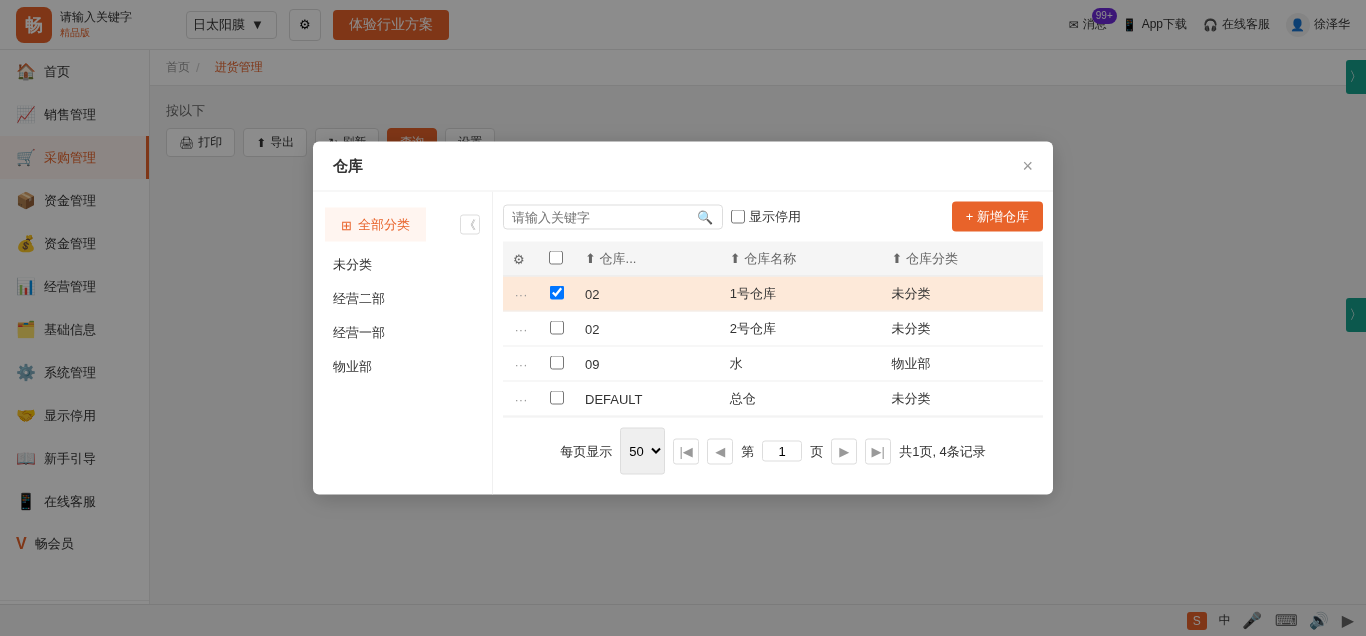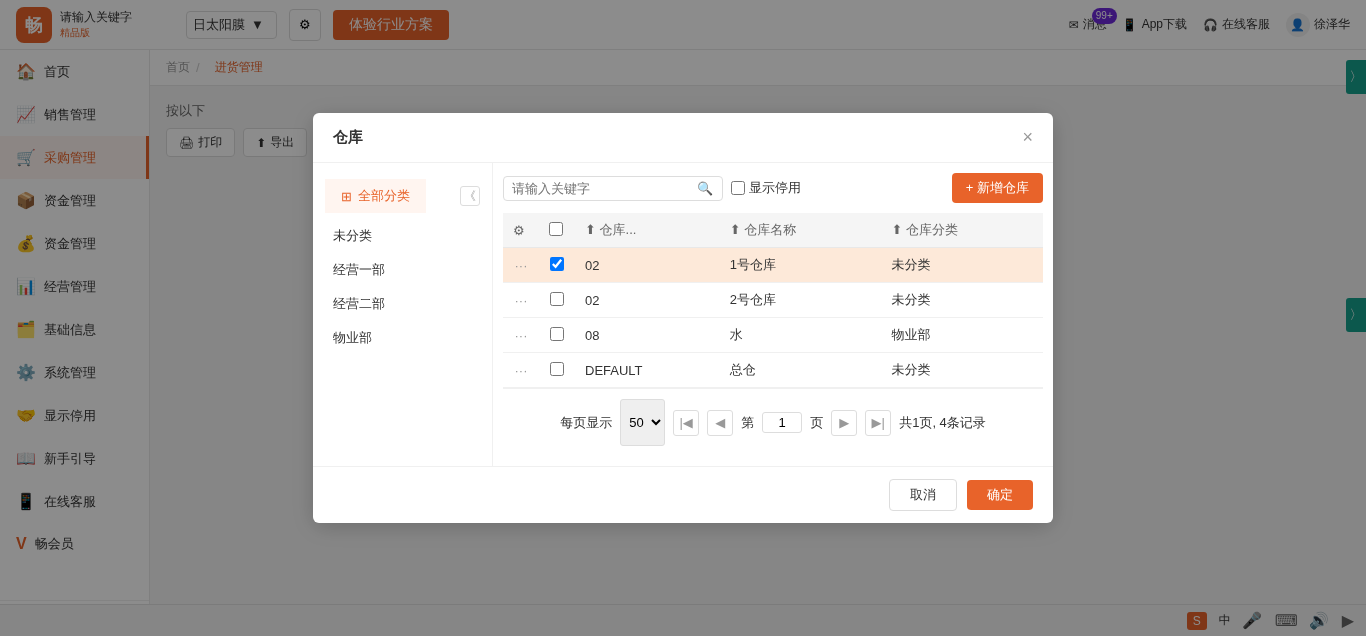--- a/index.html
+++ b/index.html
@@ -354,22 +354,22 @@
 
     <div class="category-panel">
       <div class="category-header">
         <div class="category-all">
           <span style="color:#e8632a;">⊞</span>
           <span>全部分类</span>
         </div>
         <div class="collapse-btn">《</div>
       </div>
       <div class="category-item">未分类</div>
+      <div class="category-item">经营二部</div>
       <div class="category-item">经营一部</div>
-      <div class="category-item">经营二部</div>
       <div class="category-item">物业部</div>
     </div>
 
     <div class="table-panel">
       <div class="table-toolbar">
         <div class="search-input-wrap">
           <input class="search-input" type="text" placeholder="请输入关键字" style="">
           <span style="color:#999;">🔍</span>
         </div>
         <div class="show-disabled-wrap">
@@ -408,21 +408,21 @@
             <tr>
       <td class="gear-cell" style="text-align:center;color:#999;">···</td>
       <td style="text-align:center;"><input type="checkbox" class="cb" style=""></td>
       <td>02</td>
       <td>2号仓库</td>
       <td>未分类</td>
     </tr>
             <tr>
       <td class="gear-cell" style="text-align:center;color:#999;">···</td>
       <td style="text-align:center;"><input type="checkbox" class="cb" style=""></td>
-      <td>08</td>
+      <td>09</td>
       <td>水</td>
       <td>物业部</td>
     </tr>
             <tr>
       <td class="gear-cell" style="text-align:center;color:#999;">···</td>
       <td style="text-align:center;"><input type="checkbox" class="cb" style=""></td>
       <td>DEFAULT</td>
       <td>总仓</td>
       <td>未分类</td>
     </tr>
@@ -437,24 +437,20 @@
         <div class="page-btn">◀</div>
         <span>第</span>
         <input class="page-input" type="text" value="1" style="">
         <span>页</span>
         <div class="page-btn">▶</div>
         <div class="page-btn">▶|</div>
         <span>共1页, 4条记录</span>
       </div>
     </div>
   </div>
-  <div class="modal-footer">
-    <button class="btn-cancel">取消</button>
-    <button class="btn-confirm">确定</button>
-  </div>
 </div>
 
 <div class="status-bar">
   <span style="background:#e8632a;color:#fff;padding:2px 6px;border-radius:3px;font-size:12px;">S</span>
   <span style="font-size:12px;color:#333;">中</span>
   <span class="status-icon">🎤</span>
   <span class="status-icon">⌨</span>
   <span class="status-icon">🔊</span>
   <span class="status-icon">▶</span>
 </div>

